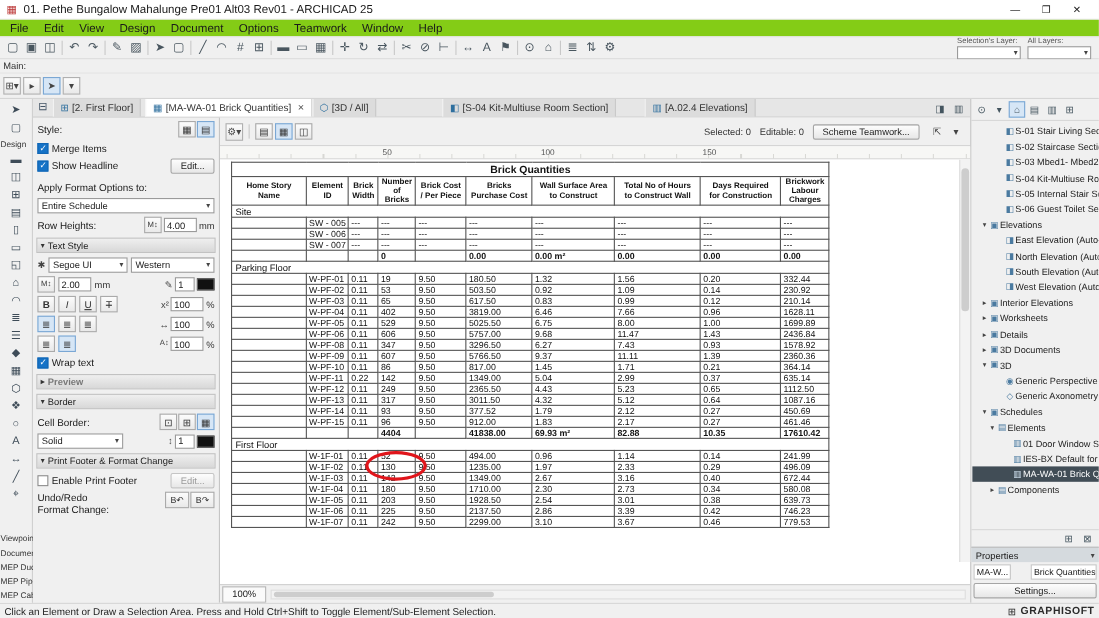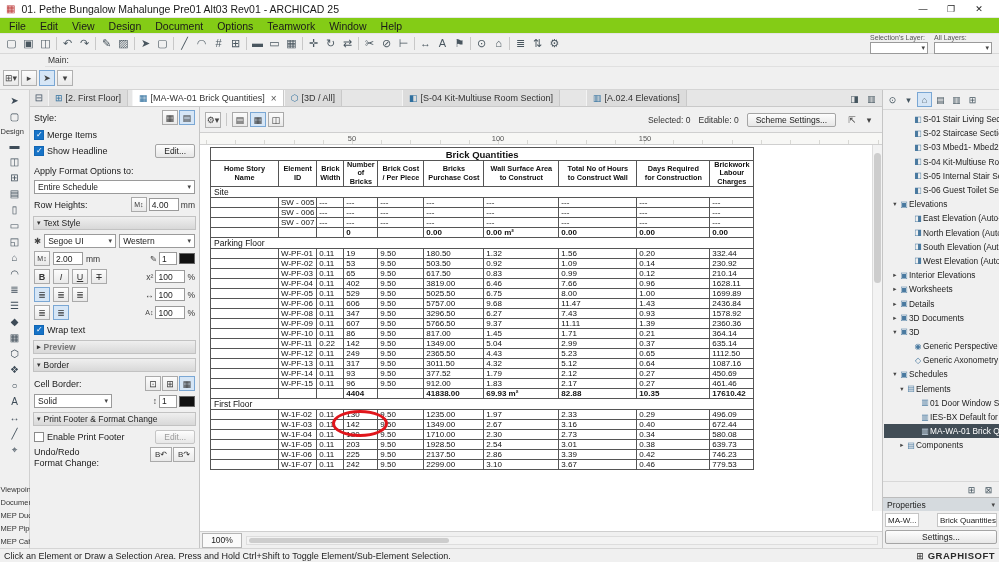--- a/index.html
+++ b/index.html
@@ -18,21 +18,21 @@
 
   .toolbar { height:21px; display:flex; align-items:center; padding:0 3px; border-top:1px solid #e5e5e5; border-bottom:1px solid #d8d8d8; }
   .tb-icon { width:17px; height:17px; line-height:16px; text-align:center; font-size:11px; color:#49565f; }
   .tb-sep { width:1px; height:13px; background:#c8c8c8; margin:0 2px; }
   .layer-combos { margin-left:auto; display:flex; gap:6px; padding-right:4px; }
   .layer-group { display:flex; flex-direction:column; width:58px; }
   .layer-label { font-size:7px; color:#555; line-height:8px; white-space:nowrap; overflow:hidden; }
   .combo { background:#fff; border:1px solid #9a9a9a; height:12px; display:flex; align-items:center; font-size:8px; padding:0 2px; white-space:nowrap; overflow:hidden; }
   .combo::after { content:"▾"; margin-left:auto; font-size:7px; color:#444; }
 
-  .main-row { height:13px; background:#f0f0f0; border-bottom:1px solid #e0e0e0; display:flex; align-items:center; padding-left:3px; font-size:8.5px; color:#333;margin-left:45px; }
+  .main-row { height:13px; background:#f0f0f0; border-bottom:1px solid #e0e0e0; display:flex; align-items:center; padding-left:3px; font-size:8.5px; color:#333; }
   .mini-row { height:23px; background:#f0f0f0; border-bottom:1px solid #d5d5d5; display:flex; align-items:center; gap:2px; padding-left:3px; }
   .mini-btn { min-width:16px; height:16px; line-height:15px; text-align:center; font-size:9px; color:#444; border:1px solid transparent; }
   .mini-btn.boxed { border-color:#b0b0b0; background:linear-gradient(#fcfcfc,#e9e9e9); }
   .mini-btn.pressed { border-color:#7aa7d4; background:#d6e6f6; }
 
   
   .bodyrow { flex:1; display:flex; min-height:0; }
   .edge { width:30px; background:#f0f0f0; border-right:1px solid #d0d0d0; position:relative; display:flex; flex-direction:column; align-items:center; padding-top:3px; }
   .tool-icon { width:24px; height:16px; line-height:15px; text-align:center; font-size:10px; color:#3e4c58; flex:none; }
   .edge-label { width:30px; font-size:7.5px; color:#333; white-space:nowrap; overflow:hidden; flex:none; height:13px; line-height:13px; padding-left:1px; }
@@ -438,21 +438,21 @@
             <span class="mini-btn boxed"><span>⚙</span>▾</span>
             <span class="tb-sep"></span>
             <span style="display:flex;gap:2px;">
                 <span class="tool-btn">▤</span>
                 <span class="tool-btn on">▦</span>
                 <span class="tool-btn">◫</span>
               </span>
             <span class="sched-right">
               <span class="sel-text">Selected: 0</span>
               <span class="sel-text">Editable: 0</span>
-              <button class="btn">Scheme Settings...</button>
+              <button class="btn">Scheme Teamwork...</button>
               <span style="display:flex;gap:1px;">
                   <span class="mini-btn">⇱</span>
                   <span class="mini-btn">▾</span>
                 </span>
             </span>
           </div>
           <div class="ruler">
               <span class="ruler-mark" style="left: 152px;">50</span>
               <span class="ruler-mark" style="left: 298px;">100</span>
               <span class="ruler-mark" style="left: 445px;">150</span>
@@ -720,20 +720,32 @@
                     <td>69.93 m²</td>
                     <td>82.88</td>
                     <td>10.35</td>
                     <td>17610.42</td>
                   </tr>
                   <tr class="t-sec">
                     <td colspan="10">First Floor</td>
                   </tr>
                   <tr class="t-row">
                     <td></td>
+                    <td>W-1F-01</td>
+                    <td>0.11</td>
+                    <td>52</td>
+                    <td>9.50</td>
+                    <td>494.00</td>
+                    <td>0.96</td>
+                    <td>1.14</td>
+                    <td>0.14</td>
+                    <td>241.99</td>
+                  </tr>
+                  <tr class="t-row">
+                    <td></td>
                     <td>W-1F-02</td>
                     <td>0.11</td>
                     <td>130</td>
                     <td>9.50</td>
                     <td>1235.00</td>
                     <td>1.97</td>
                     <td>2.33</td>
                     <td>0.29</td>
                     <td>496.09</td>
                   </tr>

